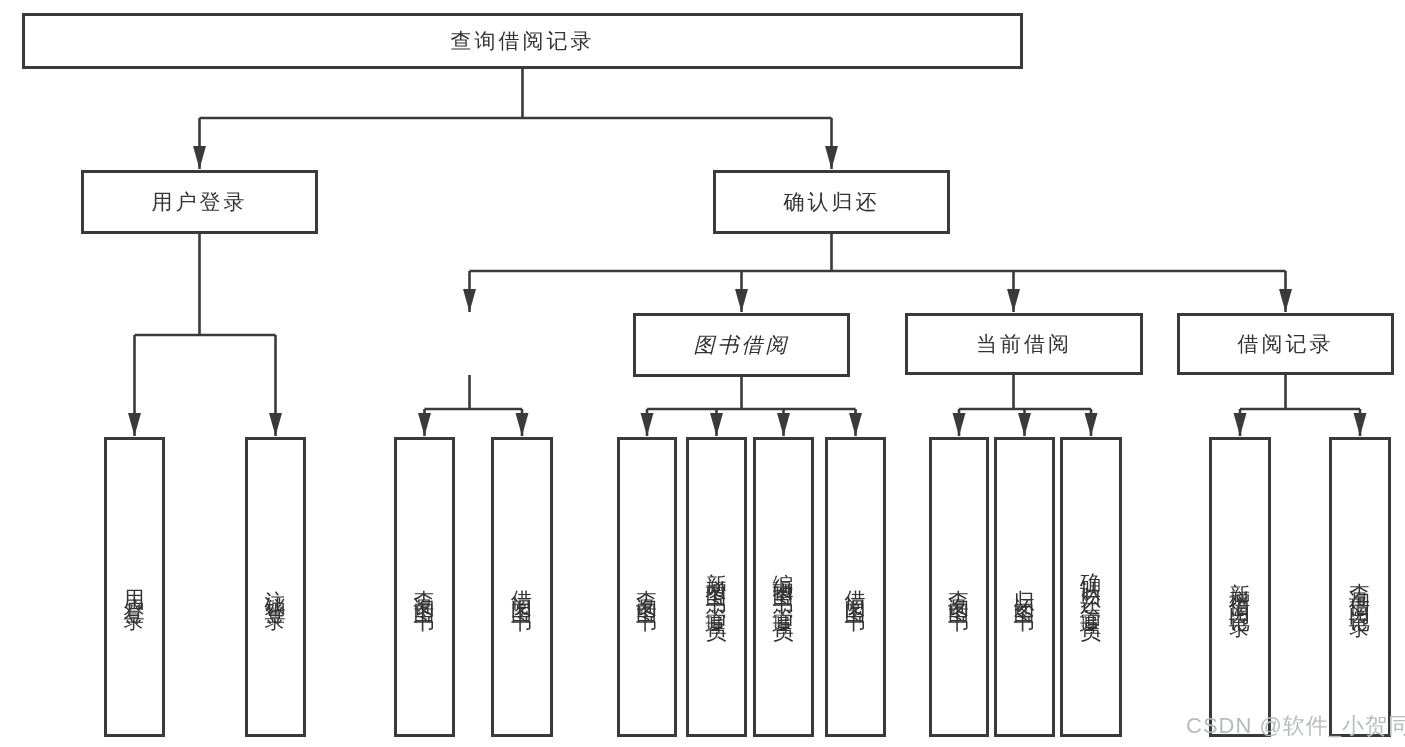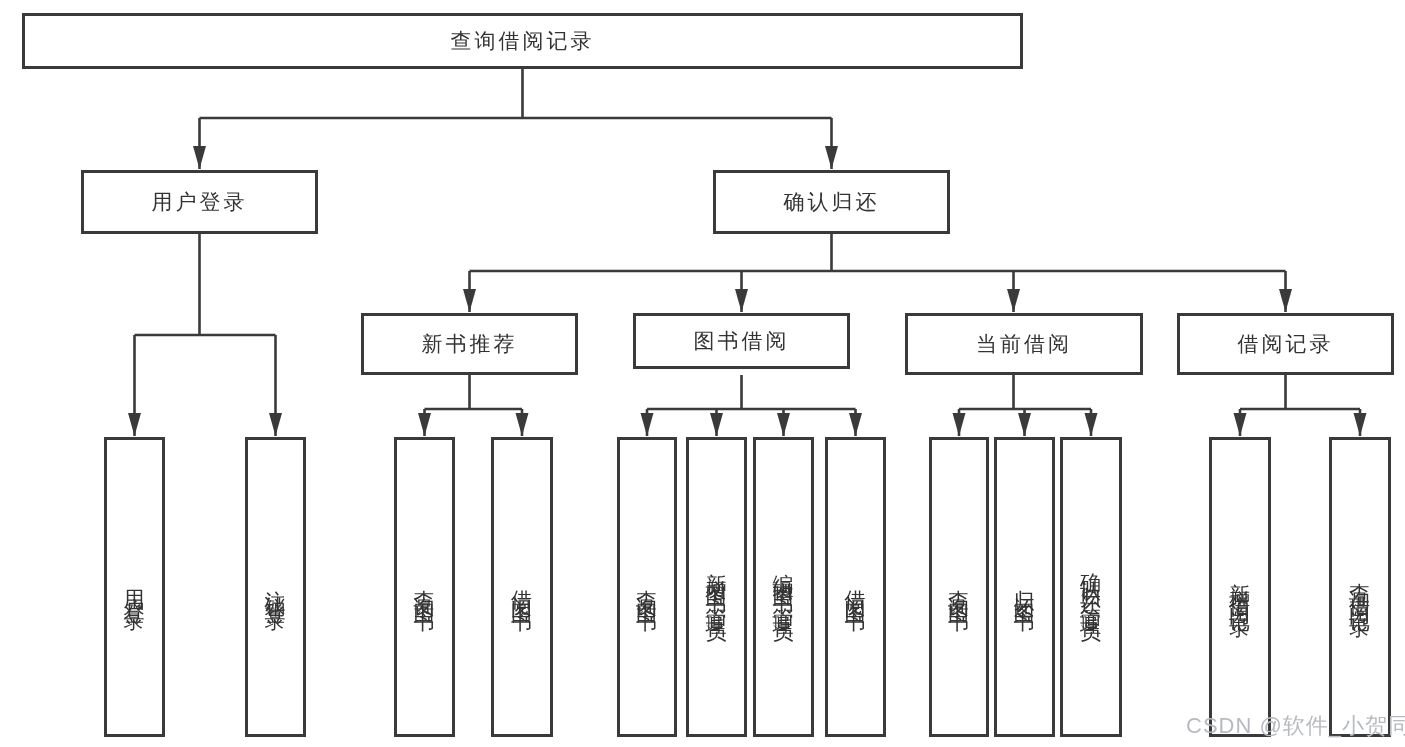--- a/index.html
+++ b/index.html
@@ -73,22 +73,21 @@
       <line x1="1240" y1="409" x2="1240" y2="436" marker-end="url(#arrow)"></line>
       <line x1="1360" y1="409" x2="1360" y2="436" marker-end="url(#arrow)"></line>
     </g>
   </svg>
 
   <div class="node" style="left:22px;top:13px;width:1001px;height:56px;">查询借阅记录</div>
 
   <div class="node" style="left:81px;top:170px;width:237px;height:64px;">用户登录</div>
   <div class="node" style="left:713px;top:170px;width:237px;height:64px;">确认归还</div>
 
-  <div class="node" style="left:361px;top:313px;width:217px;height:62px;">新书推荐</div>
-  <div class="node" style="left:633px;top:313px;width:217px;height:56px;">图书借阅</div>
+  <div class="node" style="left:633px;top:313px;width:217px;height:64px;font-style:italic;">图书借阅</div>
   <div class="node" style="left:905px;top:313px;width:238px;height:62px;">当前借阅</div>
   <div class="node" style="left:1177px;top:313px;width:217px;height:62px;">借阅记录</div>
 
   <div class="leaf" style="left:104px;width:61px;">
     <span>用户登录</span>
   </div>
   <div class="leaf" style="left:245px;width:61px;">
     <span>注销登录</span>
   </div>
 

